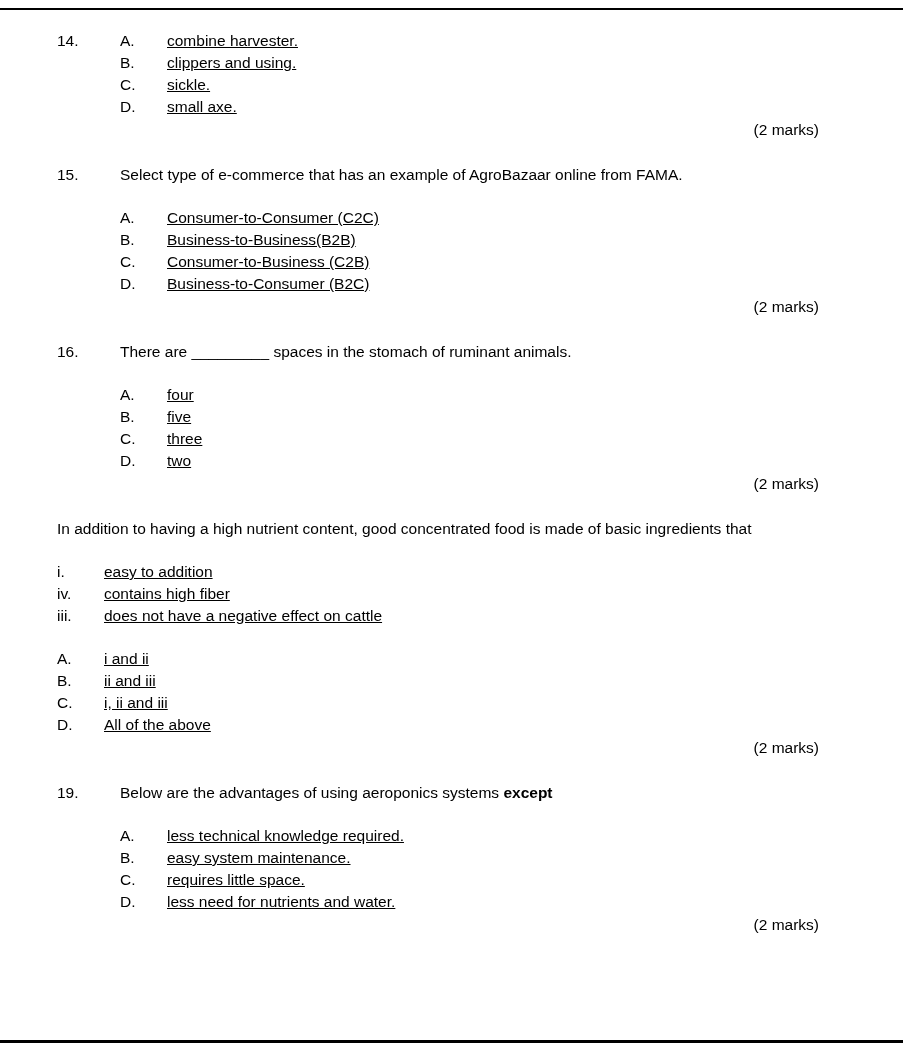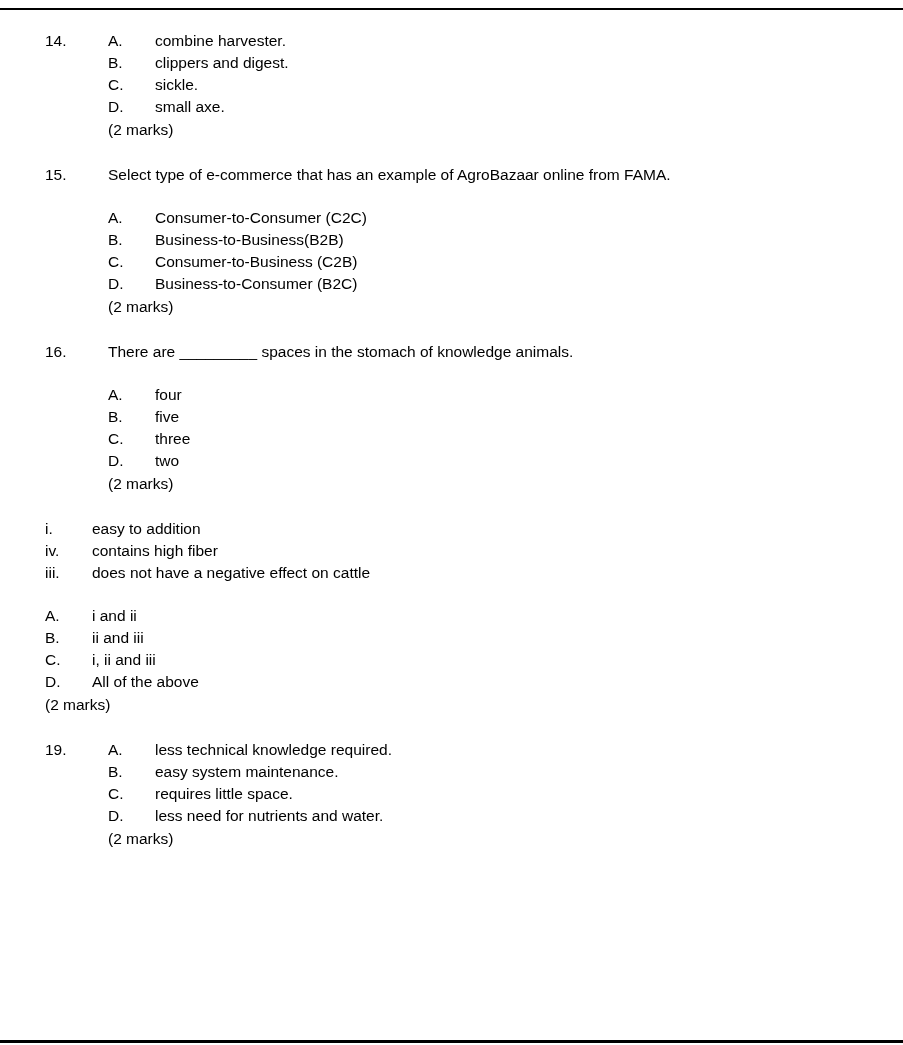--- a/index.html
+++ b/index.html
@@ -21,20 +21,21 @@
     background: #000000;
   }
   .bottom-rule {
     position: absolute;
     bottom: 2px; left: 0;
     width: 903px; height: 3px;
     background: #000000;
   }
   .page {
     padding: 30px 84px 0 45px;
+    margin-left: 12px;
   }
   .question {
     display: flex;
     margin-bottom: 23px;
   }
   .q-num {
     width: 63px;
     flex-shrink: 0;
     line-height: 22px;
   }
@@ -47,23 +48,23 @@
     margin-bottom: 21px;
   }
   .q-text b { font-weight: bold; }
   .options { line-height: 22px; }
   .options.sublist { margin-bottom: 21px; }
   .opt-row { display: flex; }
   .opt-label {
     width: 47px;
     flex-shrink: 0;
   }
-  .opt-text { flex: 1; }
+  .opt-text { flex: 1; text-decoration: underline; }
   .marks {
-    text-align: left;
+    text-align: right;
     line-height: 22px;
     margin-top: 1px;
   }
 </style>
 </head>
 <body>
 
 <div class="top-rule"></div>
 
 <main class="page">
@@ -71,21 +72,21 @@
       <div class="question">
         <div class="q-num">14.</div>
         <div class="q-body">
           <div class="options">
             <div class="opt-row">
               <span class="opt-label">A.</span>
               <span class="opt-text">combine harvester.</span>
             </div>
             <div class="opt-row">
               <span class="opt-label">B.</span>
-              <span class="opt-text">clippers and digest.</span>
+              <span class="opt-text">clippers and using.</span>
             </div>
             <div class="opt-row">
               <span class="opt-label">C.</span>
               <span class="opt-text">sickle.</span>
             </div>
             <div class="opt-row">
               <span class="opt-label">D.</span>
               <span class="opt-text">small axe.</span>
             </div>
           </div>
@@ -113,21 +114,21 @@
               <span class="opt-label">D.</span>
               <span class="opt-text">Business-to-Consumer (B2C)</span>
             </div>
           </div>
           <div class="marks">(2 marks)</div>
         </div>
       </div>
       <div class="question">
         <div class="q-num">16.</div>
         <div class="q-body">
-          <div class="q-text"><span>There are _________ spaces in the stomach of knowledge animals.</span></div>
+          <div class="q-text"><span>There are _________ spaces in the stomach of ruminant animals.</span></div>
           <div class="options">
             <div class="opt-row">
               <span class="opt-label">A.</span>
               <span class="opt-text">four</span>
             </div>
             <div class="opt-row">
               <span class="opt-label">B.</span>
               <span class="opt-text">five</span>
             </div>
             <div class="opt-row">
@@ -137,20 +138,21 @@
             <div class="opt-row">
               <span class="opt-label">D.</span>
               <span class="opt-text">two</span>
             </div>
           </div>
           <div class="marks">(2 marks)</div>
         </div>
       </div>
       <div class="question">
         <div class="q-body">
+          <div class="q-text"><span>In addition to having a high nutrient content, good concentrated food is made of basic ingredients that</span></div>
           <div class="options sublist">
             <div class="opt-row">
               <span class="opt-label">i.</span>
               <span class="opt-text">easy to addition</span>
             </div>
             <div class="opt-row">
               <span class="opt-label">iv.</span>
               <span class="opt-text">contains high fiber</span>
             </div>
             <div class="opt-row">
@@ -175,20 +177,21 @@
               <span class="opt-label">D.</span>
               <span class="opt-text">All of the above</span>
             </div>
           </div>
           <div class="marks">(2 marks)</div>
         </div>
       </div>
       <div class="question">
         <div class="q-num">19.</div>
         <div class="q-body">
+          <div class="q-text"><span>Below are the advantages of using aeroponics systems </span><b>except</b></div>
           <div class="options">
             <div class="opt-row">
               <span class="opt-label">A.</span>
               <span class="opt-text">less technical knowledge required.</span>
             </div>
             <div class="opt-row">
               <span class="opt-label">B.</span>
               <span class="opt-text">easy system maintenance.</span>
             </div>
             <div class="opt-row">

